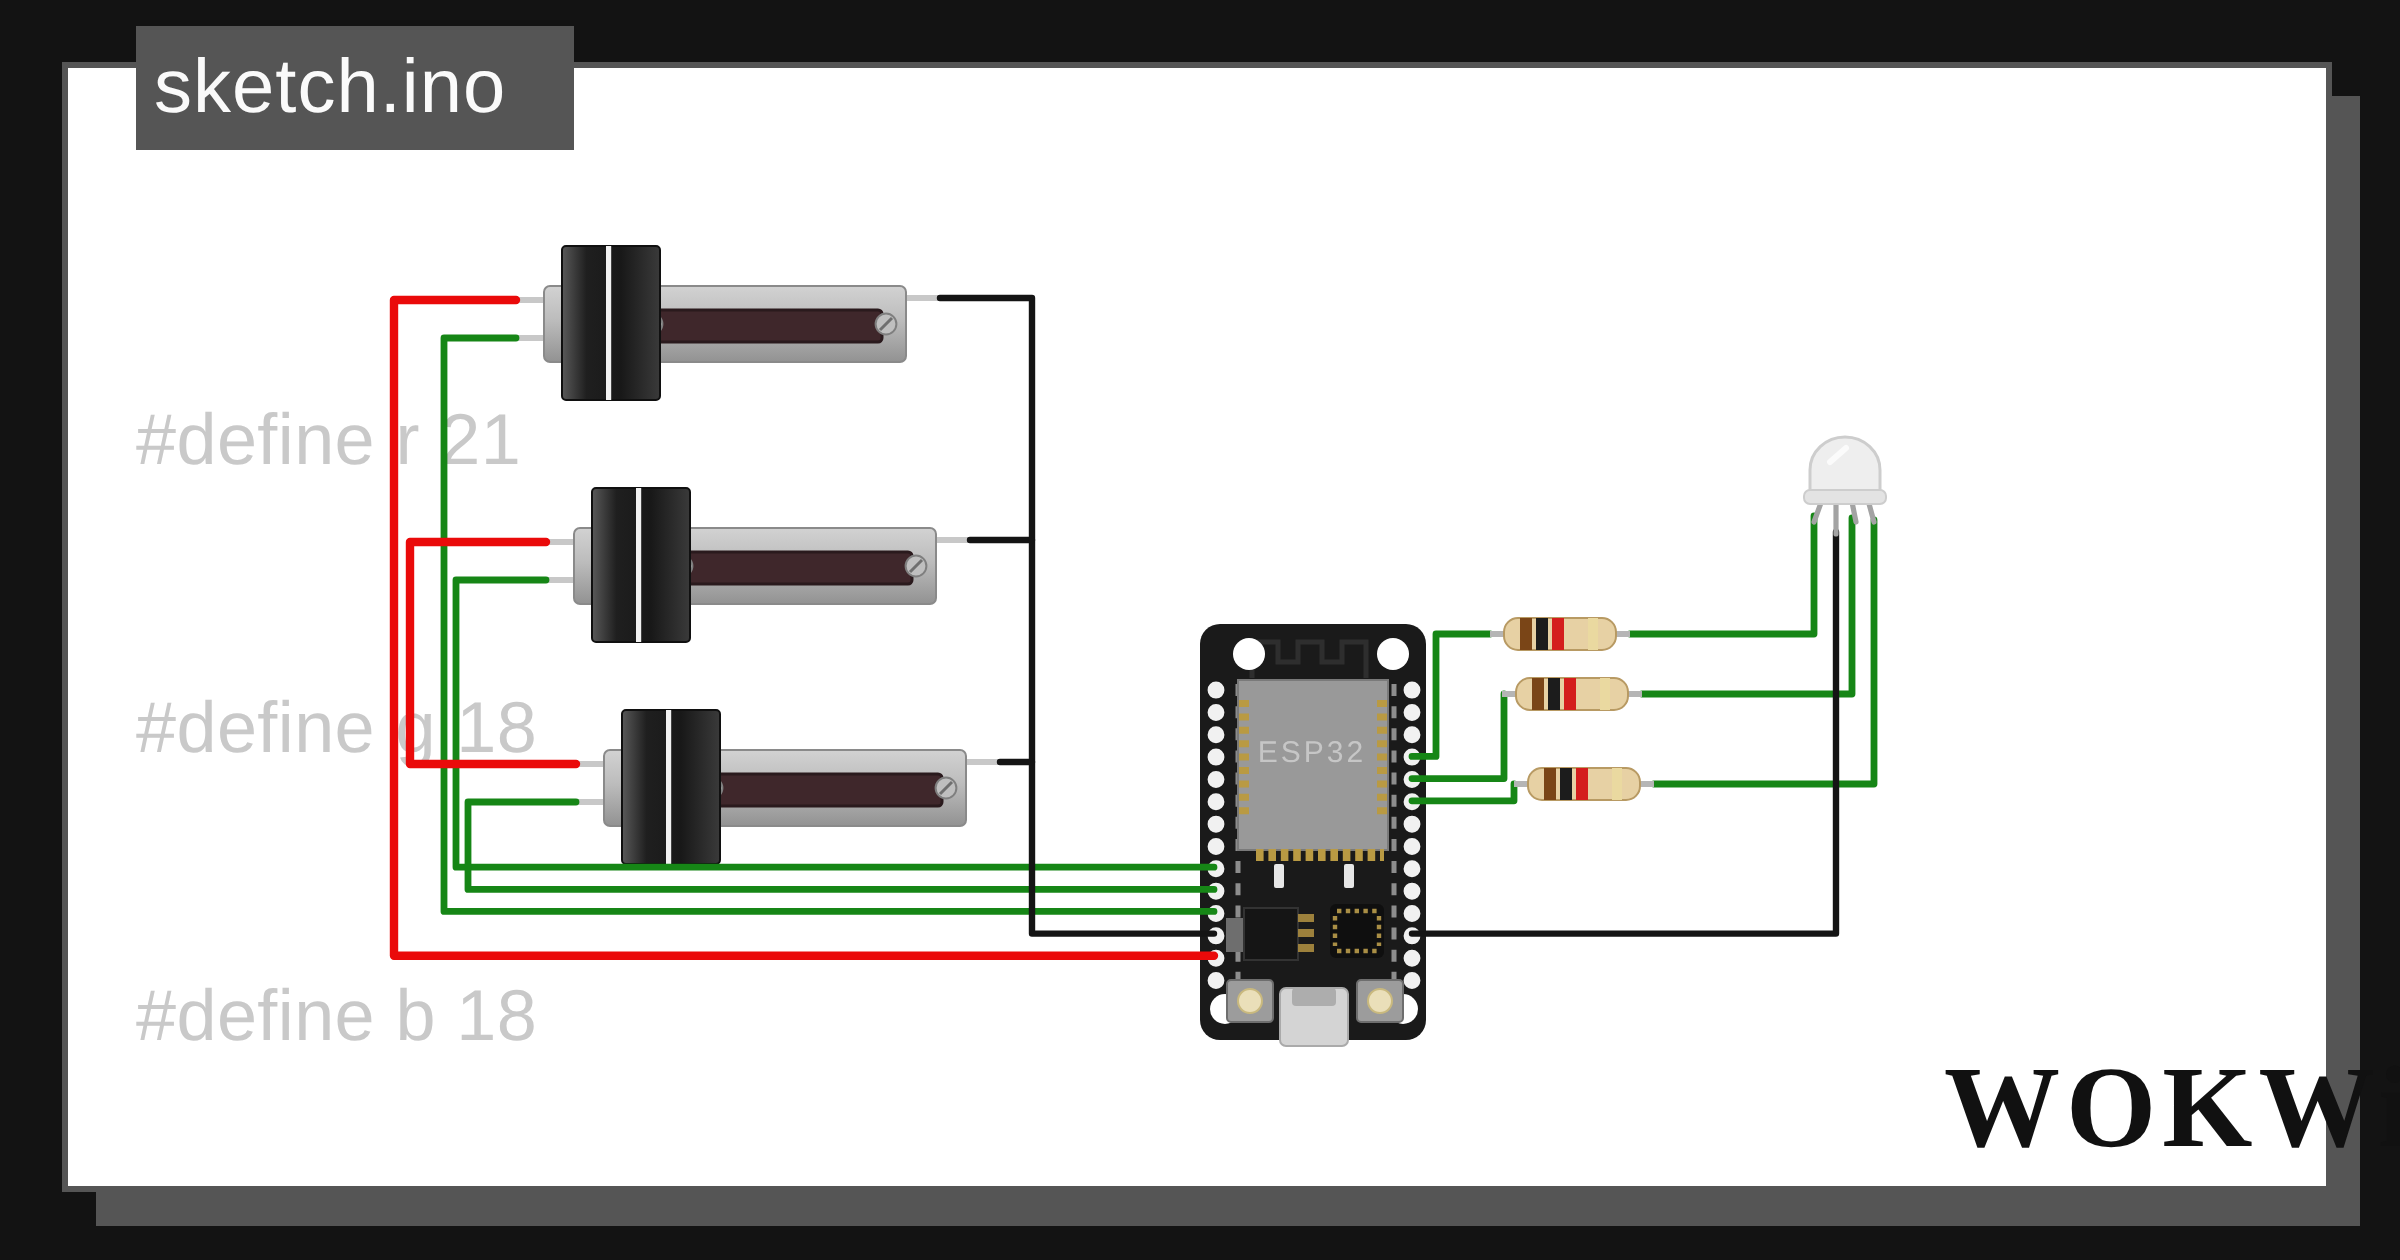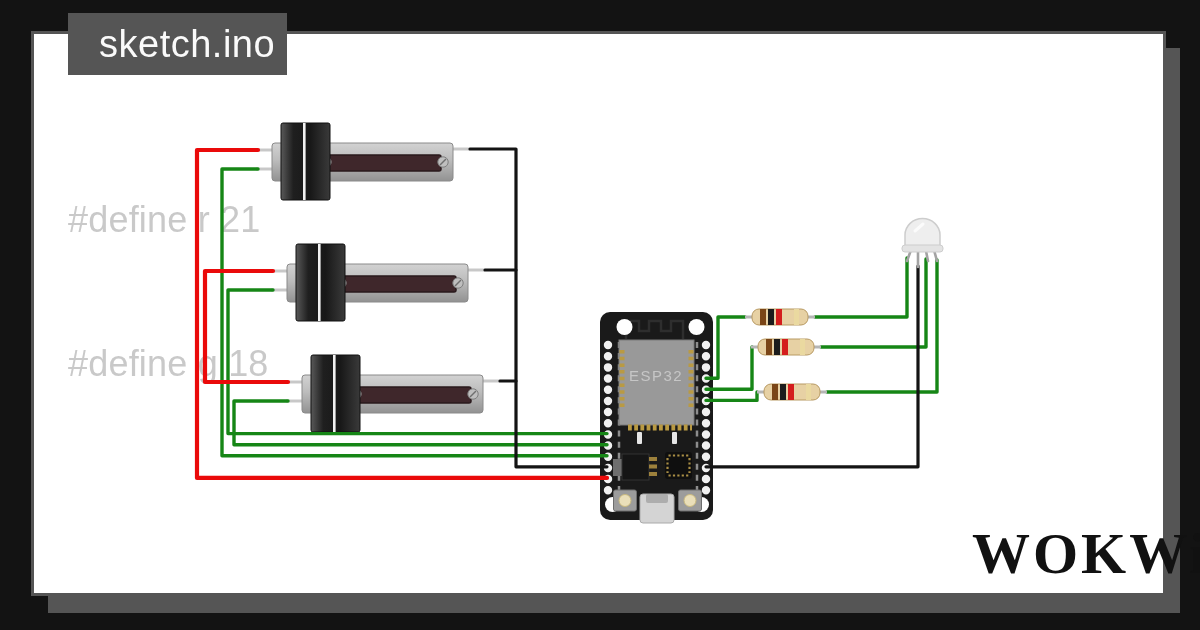--- a/index.html
+++ b/index.html
@@ -30,38 +30,39 @@
   .logo{
     position:absolute;left:972px;top:520px;z-index:4;
     font-family:Liberation Serif, serif;font-weight:bold;
     font-size:58px;color:var(--logo-text,#111);letter-spacing:3px;
   }
   .titlebox{
     position:absolute;left:68px;top:13px;width:219px;height:62px;
     background:var(--tab-bg,#555);z-index:5;display:flex;align-items:center;
   }
   .titlebox span{
-    color:var(--tab-text,#fafafa);font-size:38px;padding-left:31px;letter-spacing:0.5px;
+    color:var(--tab-text,#fafafa);font-size:38px;padding-left:9px;letter-spacing:0.5px;
   }
   .w-g{stroke:var(--wire-green,#168616);stroke-width:3.4;fill:none;stroke-linecap:round;stroke-linejoin:round;}
   .w-r{stroke:var(--wire-red,#ea0a0a);stroke-width:4.2;fill:none;stroke-linecap:round;stroke-linejoin:round;}
   .w-k{stroke:var(--wire-black,#141414);stroke-width:3.2;fill:none;stroke-linecap:round;stroke-linejoin:round;}
   .lead{stroke:var(--lead,#c8c8c8);stroke-width:3;fill:none;}
   .rlead{stroke:#b5b5b5;stroke-width:3;fill:none;}
 </style>
 </head>
 <body>
 
 <div class="shadow"></div>
 <div class="card"></div>
 
 <div class="code-clip">
   <div class="code-lines">
     <div class="code-line">#define r 21</div>
     <div class="code-line">#define g 18</div>
+    <div class="code-line">#define b 18</div>
     
     
     
     
     
     
     
     
   </div>
 </div>

